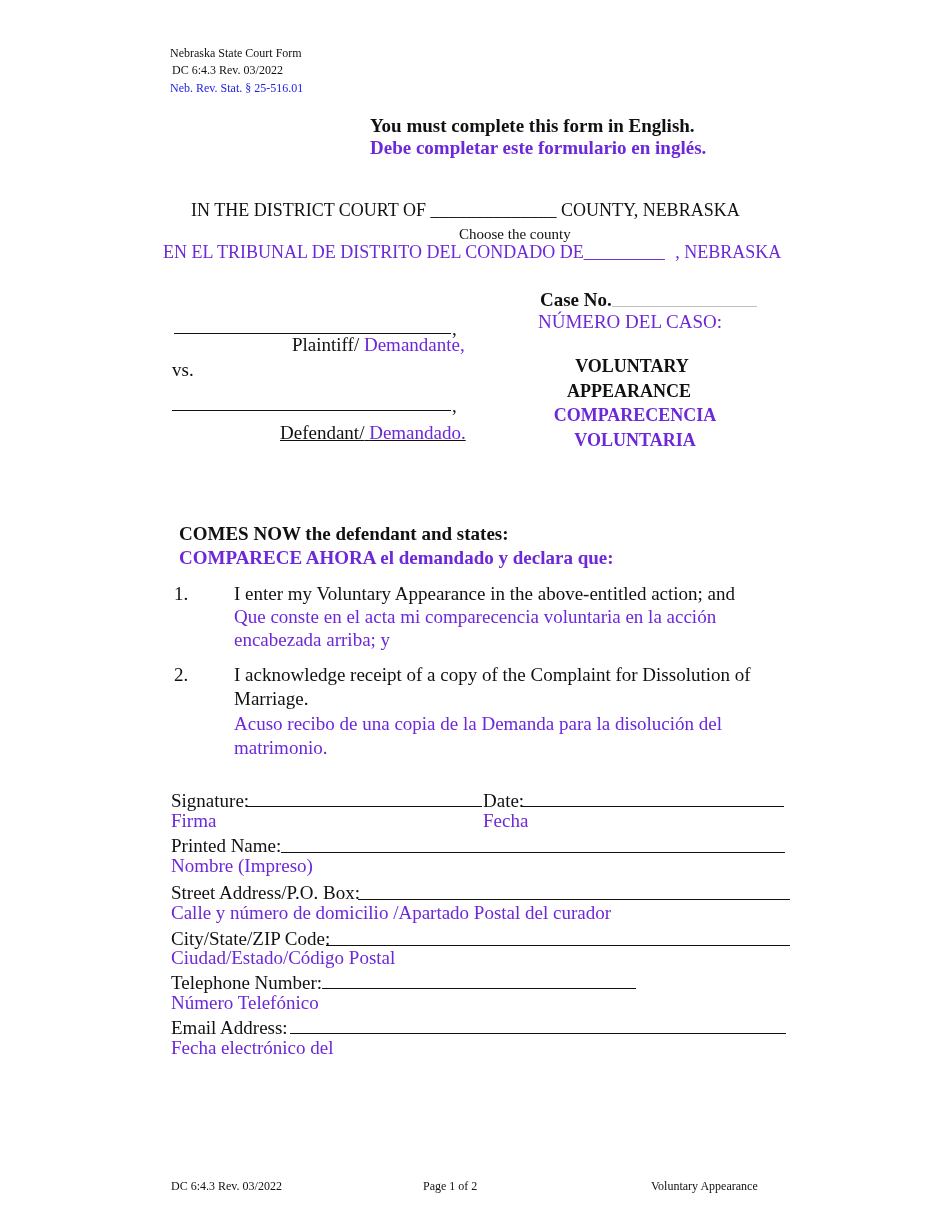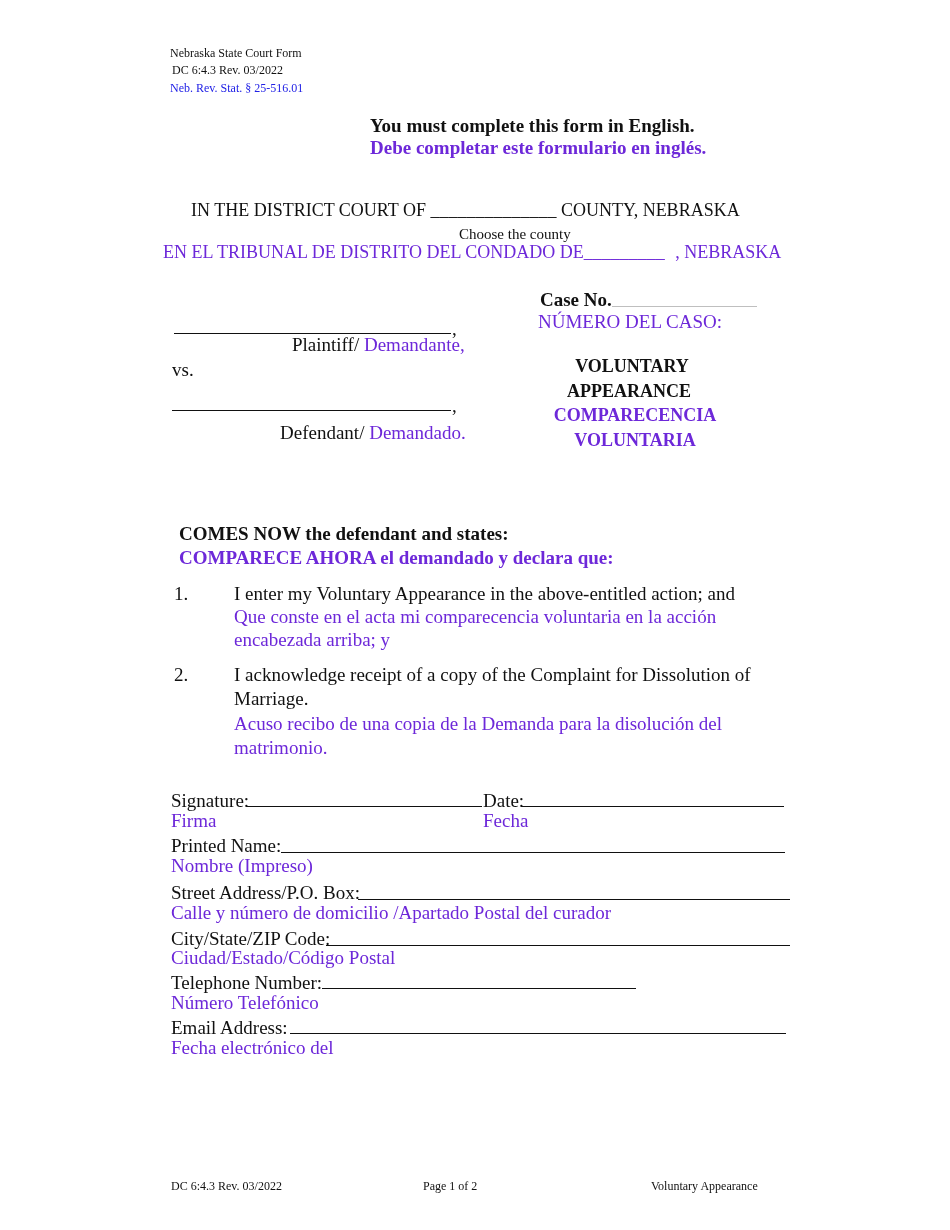--- a/index.html
+++ b/index.html
@@ -45,21 +45,21 @@
 <div class="hr" style="left:174px; top:333px; width:277px;"></div>
 <div class="abs f17" style="left:452px; top:318px;">,</div>
 <div class="abs f17" style="left:292px; top:326px;margin-top:8px;">
   <span>Plaintiff/</span>
   <span class="es">Demandante,</span>
 </div>
 <div class="abs f17" style="left:172px; top:359px;">vs.</div>
 
 <div class="hr" style="left:172px; top:410px; width:279px;"></div>
 <div class="abs f17" style="left:452px; top:395px;">,</div>
-<div class="abs f17" style="left:280px; top:422px;">
+<div class="abs f17" style="left:280px; top:422px;text-decoration:underline;">
   <span>Defendant/</span>
   <span class="es">Demandado.</span>
 </div>
 
 <div class="abs b" style="left:540px; top:354px; width:190px; text-align:center; font-size:18px; line-height:24.5px;">
   <div style="margin-left:-6px;">VOLUNTARY</div>
   <div style="margin-left:-12px;">APPEARANCE</div>
   <div class="es">COMPARECENCIA</div>
   <div class="es">VOLUNTARIA</div>
 </div>

